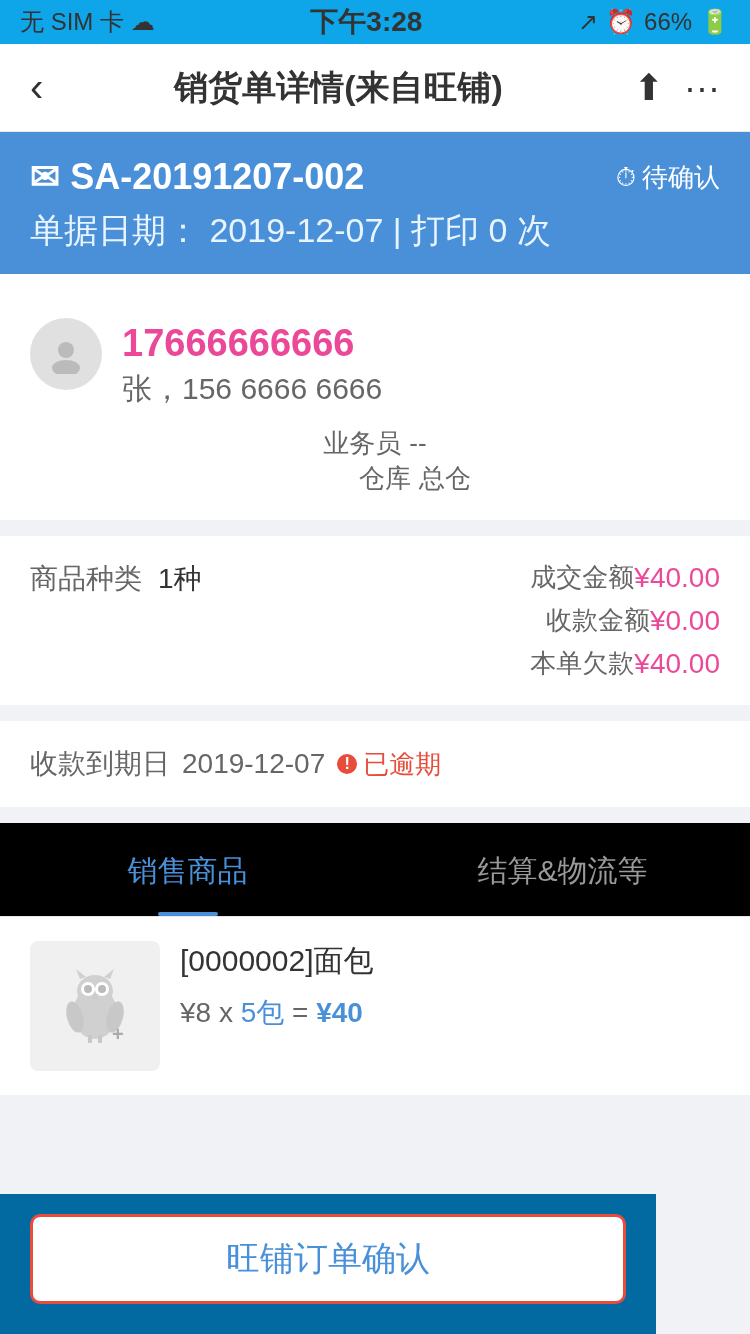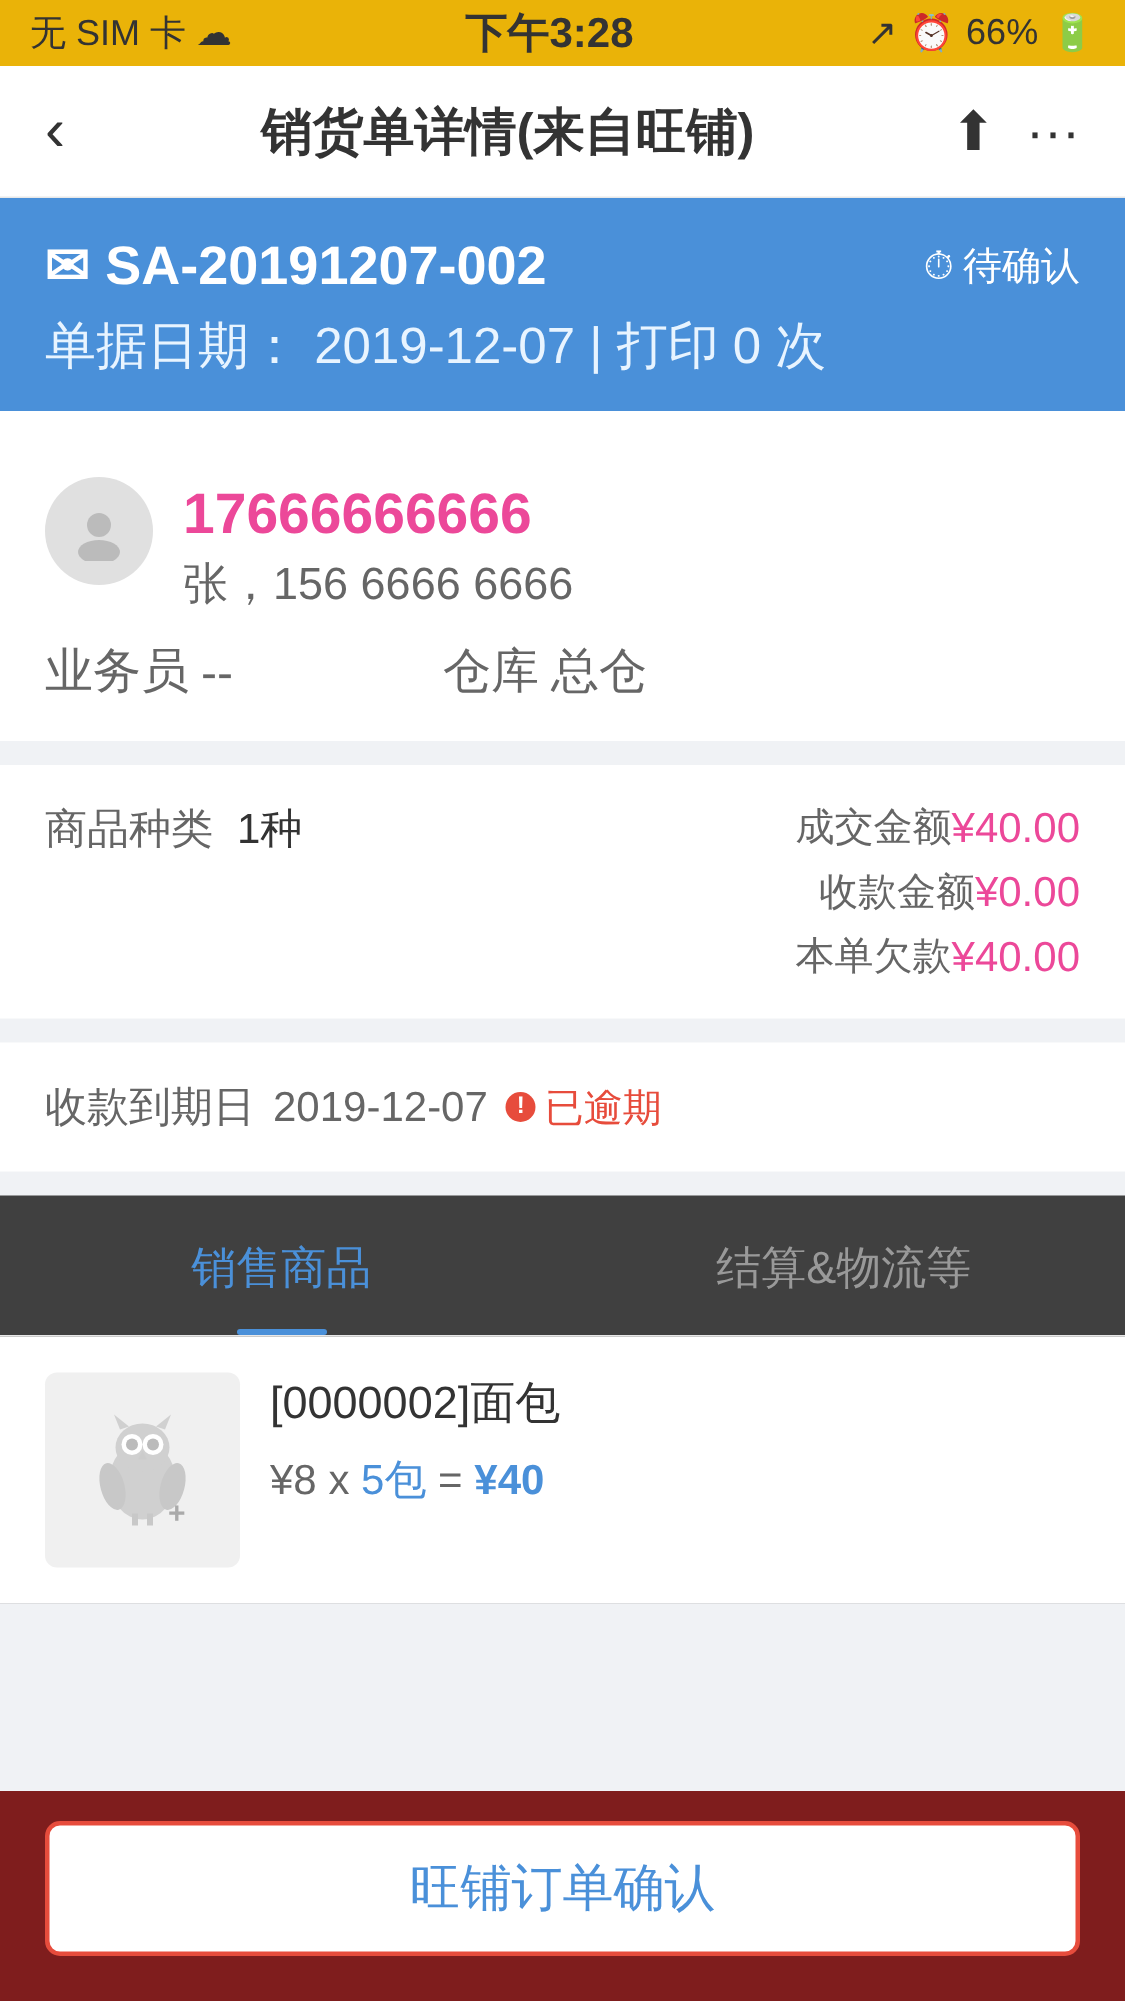--- a/index.html
+++ b/index.html
@@ -10,21 +10,21 @@
       background: #f0f2f5;
       font-family: -apple-system, 'PingFang SC', 'Helvetica Neue', sans-serif;
       font-size: 28px;
       color: #333;
     }
 
     
     .status-bar {
       width: 750px;
       height: 44px;
-      background: #eab308;
+      background: #0ea5e9;
       display: flex;
       align-items: center;
       justify-content: space-between;
       padding: 0 20px;
       font-size: 24px;
       font-weight: 500;
     }
     .status-left { display: flex; align-items: center; gap: 10px; }
     .status-center { font-size: 28px; font-weight: 600; }
     .status-right { display: flex; align-items: center; gap: 8px; font-size: 24px; }
@@ -123,25 +123,25 @@
       margin-top: 24px;
     }
     .customer-name {
       font-size: 30px;
       color: #666;
       margin-top: 4px;
     }
     .customer-meta {
       display: flex;
       align-items: center;
-      gap: 60px;
       margin-top: 8px;
-      font-size: 32px;
+      font-size: 26px;
       color: #666;
       padding-left: 0;
+      flex-direction: column;
     }
     .meta-item { display: flex; align-items: center; gap: 8px; }
 
     
     .finance-section {
       background: #fff;
       padding: 24px 30px;
       display: flex;
       align-items: flex-start;
       justify-content: space-between;
@@ -198,21 +198,21 @@
       display: flex;
       align-items: center;
       justify-content: center;
       color: #fff;
       font-size: 16px;
       font-weight: bold;
     }
 
     
     .tabs-section {
-      background: #404040;
+      background: #000000;
       margin-bottom: 0;
     }
     .tabs-row {
       display: flex;
       align-items: center;
       border-bottom: 1px solid #e8e8e8;
     }
     .tab-item {
       flex: 1;
       text-align: center;
@@ -278,22 +278,22 @@
     .content-space {
       background: #f0f2f5;
       height: 200px;
     }
 
     
     .bottom-bar {
       position: fixed;
       bottom: 0;
       left: 0;
-      width: 750px;
-      background: #7f1d1d;
+      width: 656px;
+      background: #0369a1;
       padding: 20px 30px 30px;
     }
     .confirm-btn {
       width: 100%;
       height: 90px;
       border: 3px solid #e74c3c;
       background: #fff;
       border-radius: 10px;
       font-size: 34px;
       color: #4a90d9;

